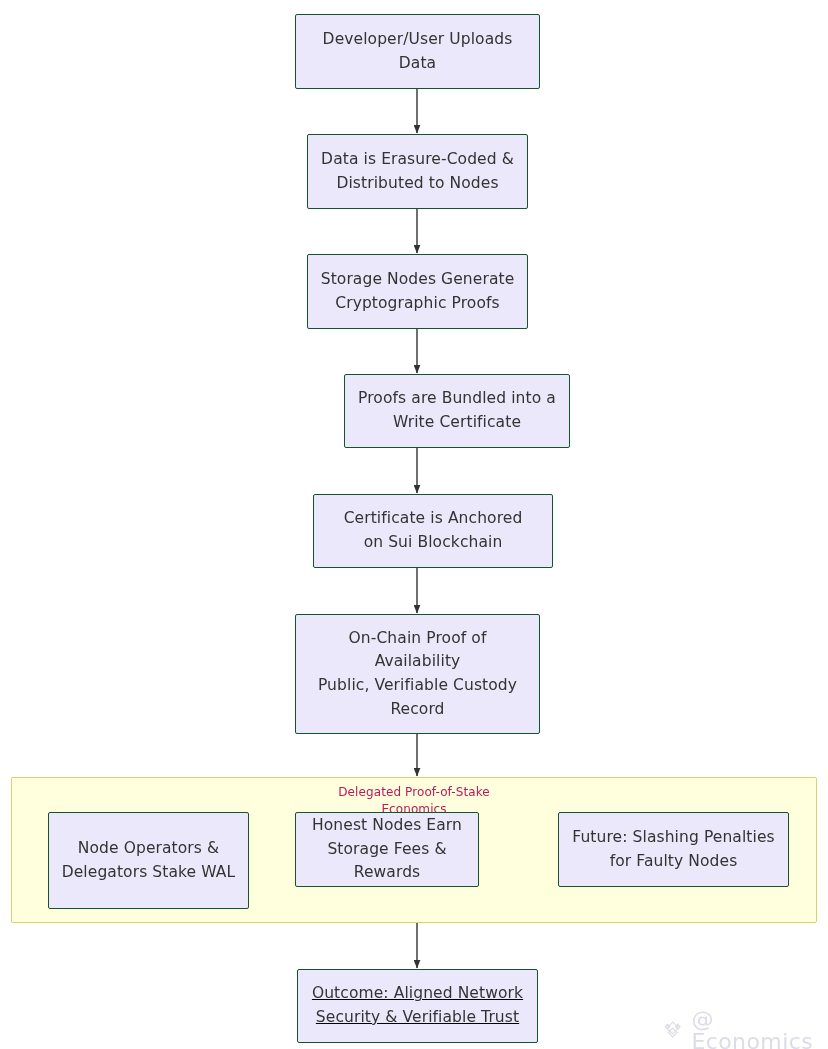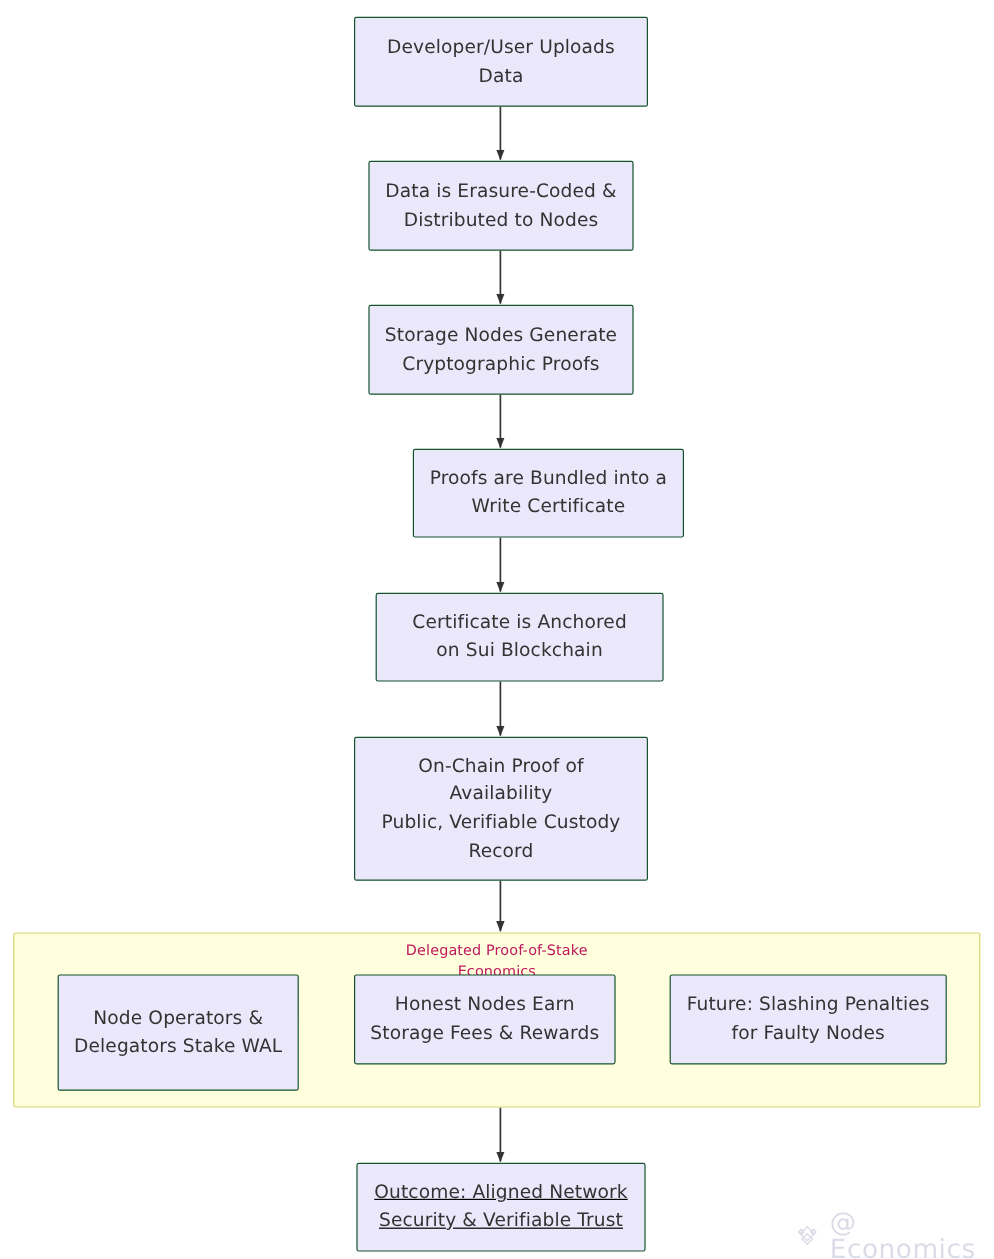--- a/index.html
+++ b/index.html
@@ -149,21 +149,21 @@
 Availability
 Public, Verifiable Custody
 Record</span>
   </div>
 
   <div class="node" style="left:48px; top:812px; width:201px; height:97px;">
     <span class="node-label">Node Operators &amp;
 Delegators Stake WAL</span>
   </div>
 
-  <div class="node" style="left:295px; top:812px; width:218px; height:75px;">
+  <div class="node" style="left:295px; top:812px; width:184px; height:75px;">
     <span class="node-label">Honest Nodes Earn
 Storage Fees &amp; Rewards</span>
   </div>
 
   <div class="node" style="left:558px; top:812px; width:231px; height:75px;">
     <span class="node-label">Future: Slashing Penalties
 for Faulty Nodes</span>
   </div>
 
   <div class="node" style="left:297px; top:969px; width:241px; height:74px;text-decoration:underline;">

